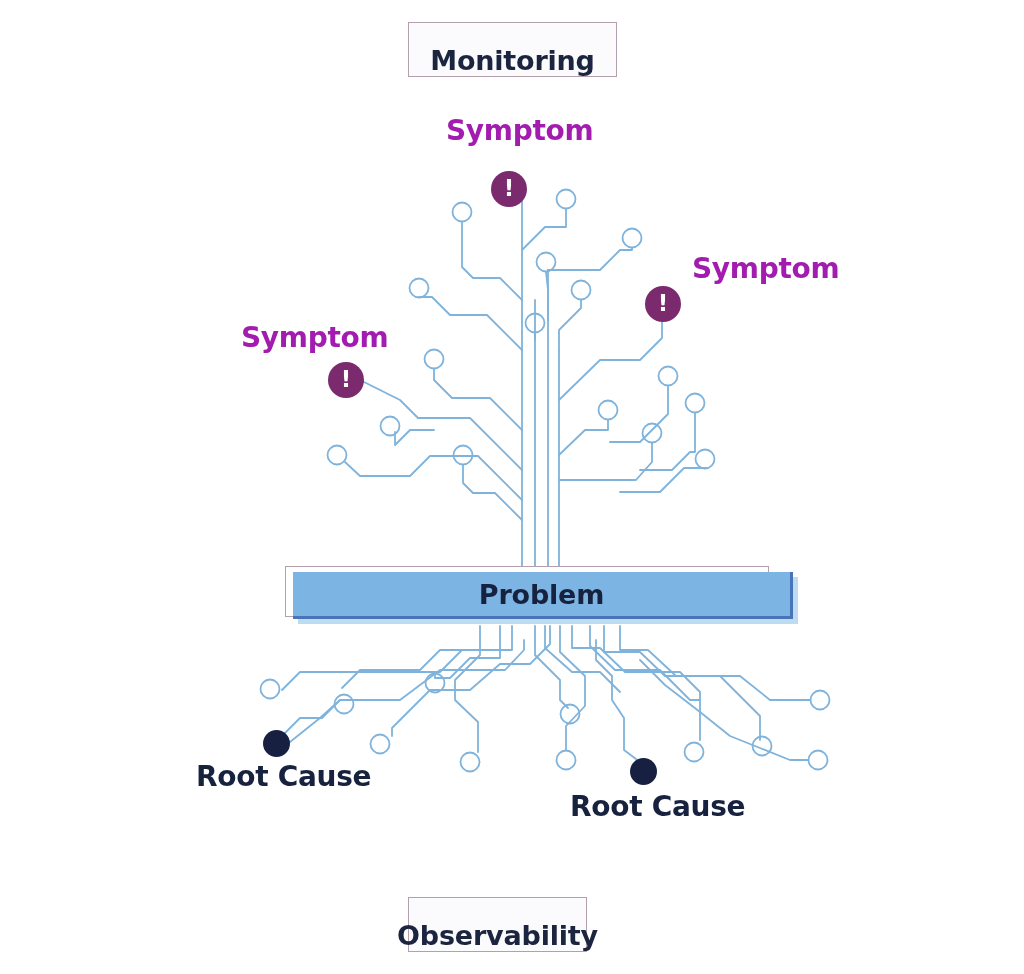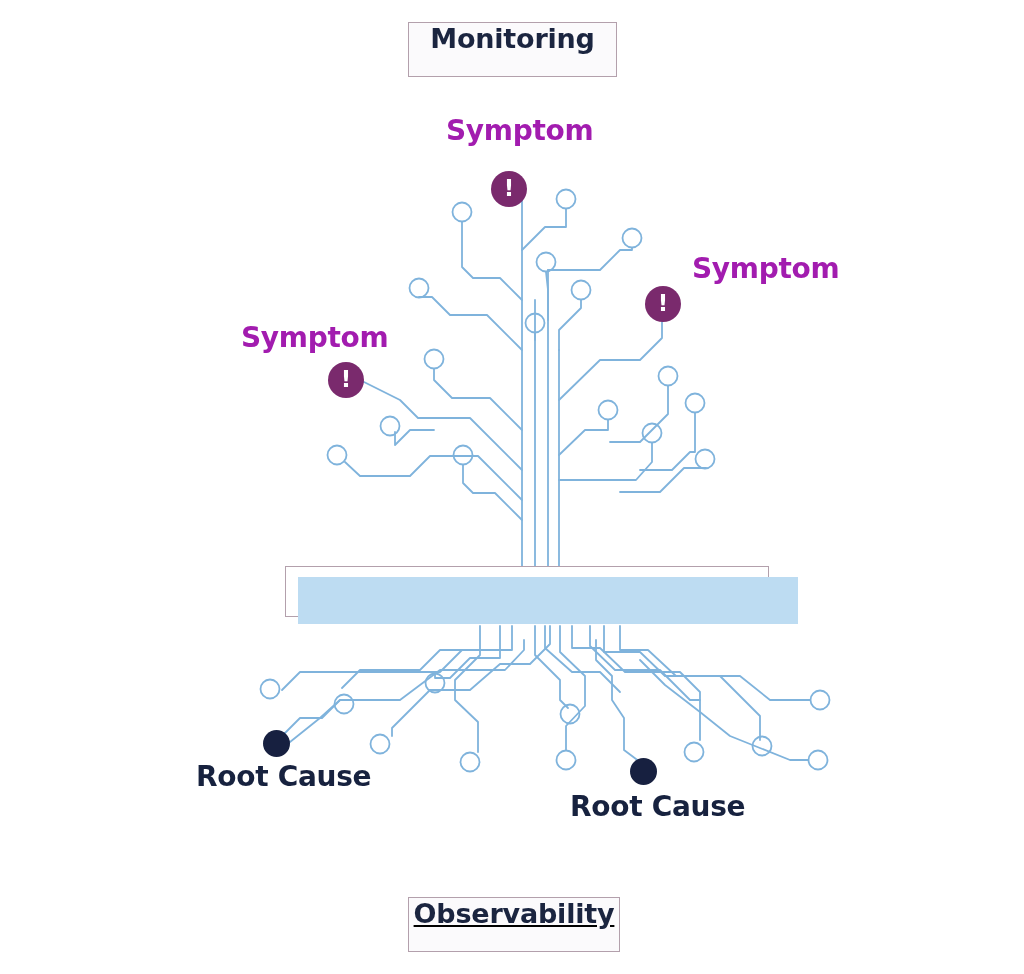--- a/index.html
+++ b/index.html
@@ -25,44 +25,43 @@
     height: 974px;
   }
 
   
   .caption-box {
     position: absolute;
     box-sizing: border-box;
     background: #fbfafc;
     border: 1.5px solid #b3a0ac;
     display: flex;
-    align-items: flex-start;
+    align-items: flex-end;
     justify-content: center;
     z-index: 6;
   }
   .caption-box .caption-text {
     font-family: "DejaVu Sans", sans-serif;
     font-weight: bold;
     font-size: 27px;
     letter-spacing: -0.2px;
     color: #1b2540;
     white-space: nowrap;
   }
   #caption-monitoring {
     left: 408px;
     top: 22px;
     width: 209px;
     height: 55px;
   }
   #caption-observability {
     left: 408px;
     top: 897px;
-    width: 212px;
+    width: 179px;
     height: 55px;
-    text-decoration: underline;
   }
 
   
   #problem-wrap {
     position: absolute;
     left: 285px;
     top: 566px;
     width: 515px;
     height: 60px;
     z-index: 5;
@@ -272,20 +271,23 @@
     <span class="caption-text">Monitoring</span>
   </div>
 
   <div class="caption-box" id="caption-observability">
     <span class="caption-text">Observability</span>
   </div>
 
   <div id="problem-wrap">
     <div id="problem-outline"></div>
     <div id="problem-shadow"></div>
+    <div id="problem-bar">
+      <span id="problem-label">Problem</span>
+    </div>
   </div>
 
   <div class="diagram-label symptom-label" id="symptom-label-top">Symptom</div>
   <div class="symptom-marker" id="symptom-marker-top">
     <span class="bang">!</span>
   </div>
 
   <div class="diagram-label symptom-label" id="symptom-label-right">Symptom</div>
   <div class="symptom-marker" id="symptom-marker-right">
     <span class="bang">!</span>

